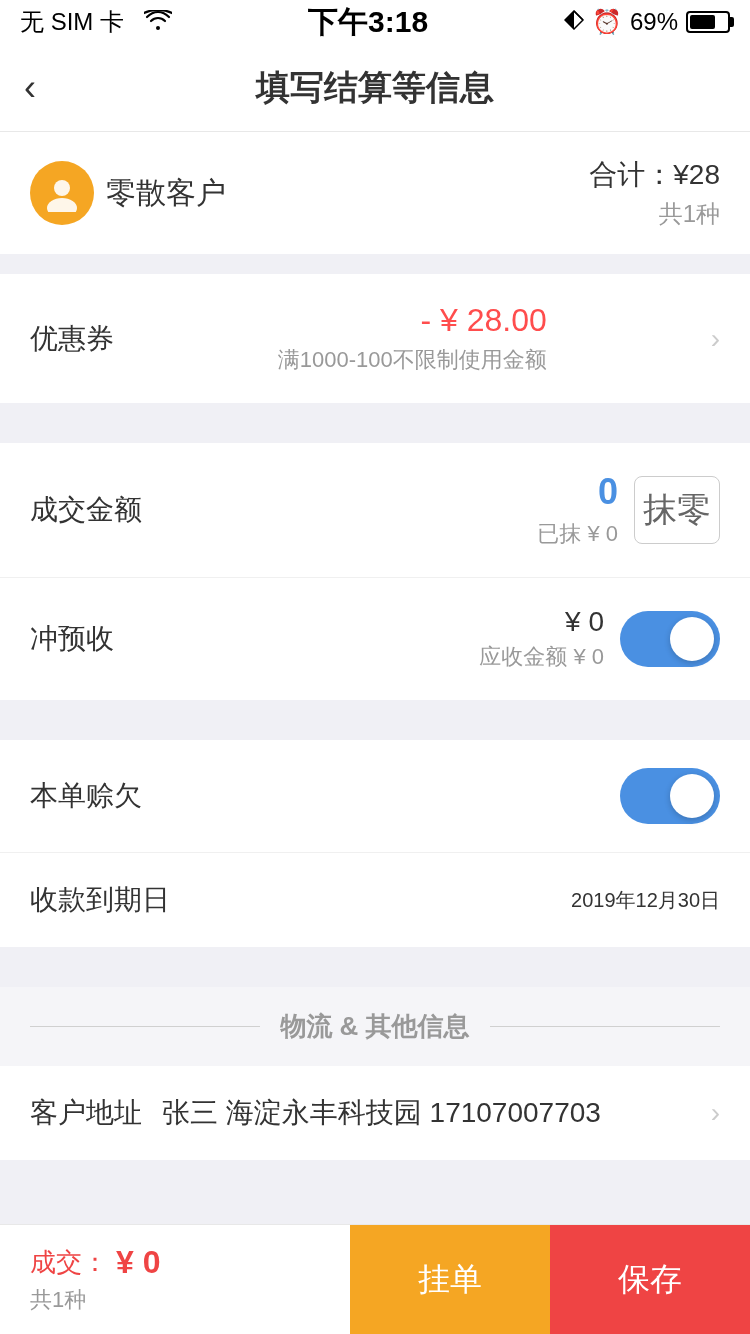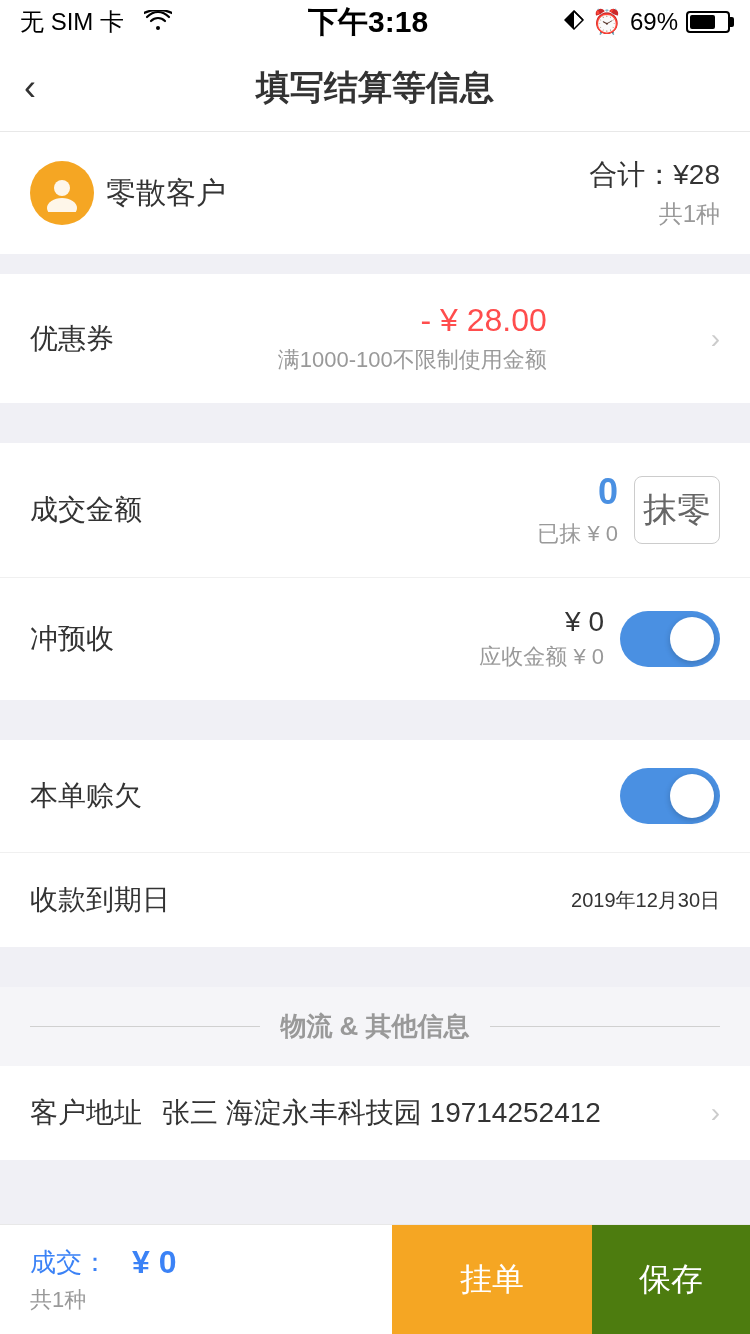--- a/index.html
+++ b/index.html
@@ -195,43 +195,43 @@
       height: 110px;
       background: #fff;
       display: flex;
       align-items: center;
       border-top: 1px solid #e8e8e8;
     }
     .bottom-summary {
       flex: 1;
       padding: 0 30px;
     }
-    .bottom-summary-top { font-size: 26px; color: #3b82f6; display: flex; align-items: center; gap: 24px; }
+    .bottom-summary-top { font-size: 26px; color: #ef4444; display: flex; align-items: center; gap: 8px; }
     .bottom-summary-amount { font-size: 32px; font-weight: 600; }
     .bottom-summary-sub { font-size: 22px; color: #999; margin-top: 4px; }
     .bottom-buttons {
       display: flex;
       height: 100%;
       padding-left: 35px;
     }
     .btn-hangsingle {
       width: 200px;
       height: 100%;
       background: #f5a623;
       display: flex;
       align-items: center;
       justify-content: center;
       font-size: 32px;
       color: #fff;
       cursor: pointer;
     }
     .btn-save {
-      width: 158px;
+      width: 200px;
       height: 100%;
-      background: #4d7c0f;
+      background: #ef4444;
       display: flex;
       align-items: center;
       justify-content: center;
       font-size: 32px;
       color: #fff;
       cursor: pointer;
     }
   </style>
 </head>
 <body>
@@ -341,21 +341,21 @@
 
 <div class="logistics-divider">
   <div class="divider-line"></div>
   <span class="divider-text">物流 &amp; 其他信息</span>
   <div class="divider-line"></div>
 </div>
 
 <div class="section-card">
   <div class="address-section">
     <span class="address-label">客户地址</span>
-    <span class="address-value">张三 海淀永丰科技园 19714252412</span>
+    <span class="address-value">张三 海淀永丰科技园 17107007703</span>
     <span class="chevron-icon">›</span>
   </div>
 </div>
 
 <div style="background:#f0f0f5; height: 220px;"></div>
 
 <div class="bottom-bar">
   <div class="bottom-summary">
     <div class="bottom-summary-top">
       <span>成交：</span>

